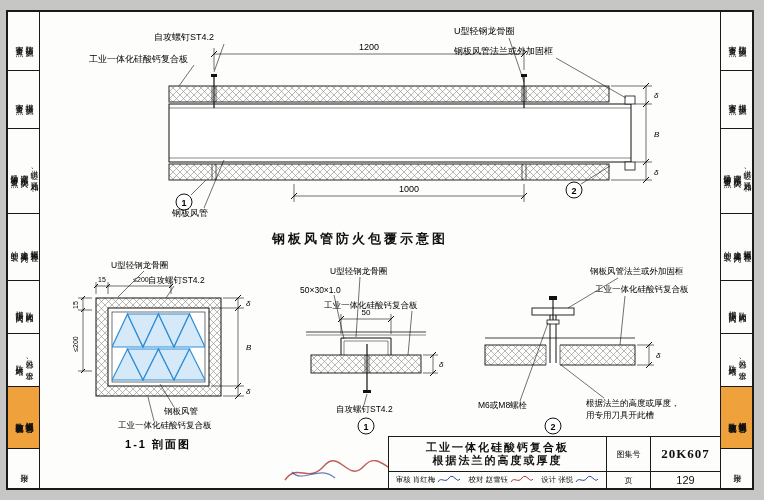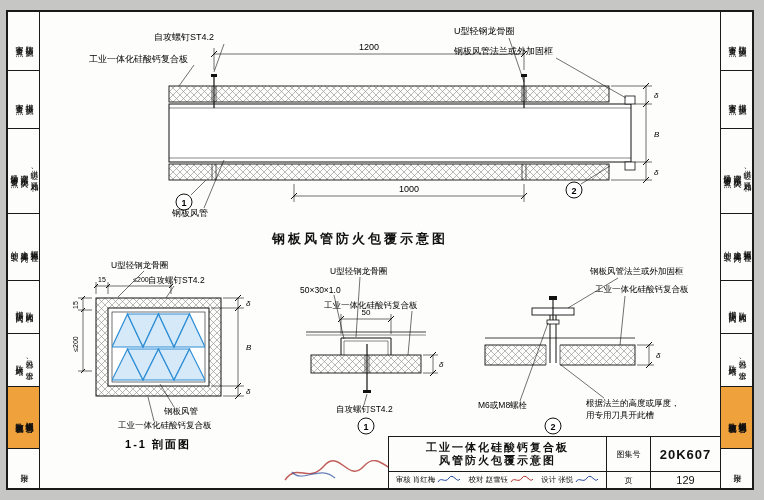--- a/index.html
+++ b/index.html
@@ -20,21 +20,21 @@
                 font-weight:bold;font-size:13px;letter-spacing:3px;}
   svg text{font-family:"Liberation Sans","DejaVu Sans",sans-serif;}
   .titleblock{position:absolute;right:0;bottom:0;width:332px;height:52px;border-left:1.5px solid #1a1a1a;
               border-top:1.5px solid #1a1a1a;box-sizing:border-box;background:#fdfdfb;
               display:grid;grid-template-columns:1fr 44px 70px;grid-template-rows:1fr 17px;}
   .tb-cell{box-sizing:border-box;display:flex;align-items:center;justify-content:center;}
   .tb-title{grid-column:1;grid-row:1;flex-direction:column;font-weight:bold;font-size:11px;line-height:13px;letter-spacing:2px;}
   .tb-sig{grid-column:1;grid-row:2;border-top:1px solid #1a1a1a;font-size:7.5px;
           display:flex;align-items:center;justify-content:space-around;padding:0 3px;}
   .tb-atlas-label{grid-column:2;grid-row:1;border-left:1px solid #1a1a1a;font-size:8px;font-family:Liberation Mono, monospace;}
-  .tb-atlas-no{grid-column:3;grid-row:1;border-left:1px solid #1a1a1a;font-weight:bold;font-size:13px;letter-spacing:1px;}
+  .tb-atlas-no{grid-column:3;grid-row:1;border-left:1px solid #1a1a1a;font-weight:bold;font-size:13px;letter-spacing:1px;font-family:Liberation Serif, serif;}
   .tb-page-label{grid-column:2;grid-row:2;border-left:1px solid #1a1a1a;border-top:1px solid #1a1a1a;font-size:8px;}
   .tb-page-no{grid-column:3;grid-row:2;border-left:1px solid #1a1a1a;border-top:1px solid #1a1a1a;font-weight:normal;font-size:11px;}
   .sig-group{display:flex;align-items:center;gap:2px;}
   .scrawl{position:absolute;pointer-events:none;}
 </style>
 </head>
 <body>
 
 <div class="viewport">
   <div class="page">
@@ -296,21 +296,21 @@
       </svg>
 
       <svg class="scrawl" style="left:240px;top:446px;" width="130" height="30" viewBox="0 0 130 30">
         <path d="M5,22 C18,4 28,26 44,8 S68,26 84,8 S112,24 126,10" fill="none" stroke="#b23330" stroke-width="1.4" opacity="0.8"></path>
         <path d="M12,14 C22,26 40,6 55,20" fill="none" stroke="#27489c" stroke-width="1.2" opacity="0.7"></path>
       </svg>
 
       <div class="titleblock">
         <div class="tb-cell tb-title">
           <div>工业一体化硅酸钙复合板</div>
-          <div>风管防火包覆示意图</div>
+          <div>根据法兰的高度或厚度</div>
         </div>
         <div class="tb-cell tb-atlas-label">图集号</div>
         <div class="tb-cell tb-atlas-no">20K607</div>
         <div class="tb-cell tb-sig">
           <span class="sig-group">
             <span>审核</span>
             <span>肖红梅</span>
             <svg width="24" height="10" viewBox="0 0 24 10">
                 <path d="M1,7 C4,1 8,9 12,3 S20,9 23,4" fill="none" stroke="#27489c" stroke-width="1"></path>
               </svg>

